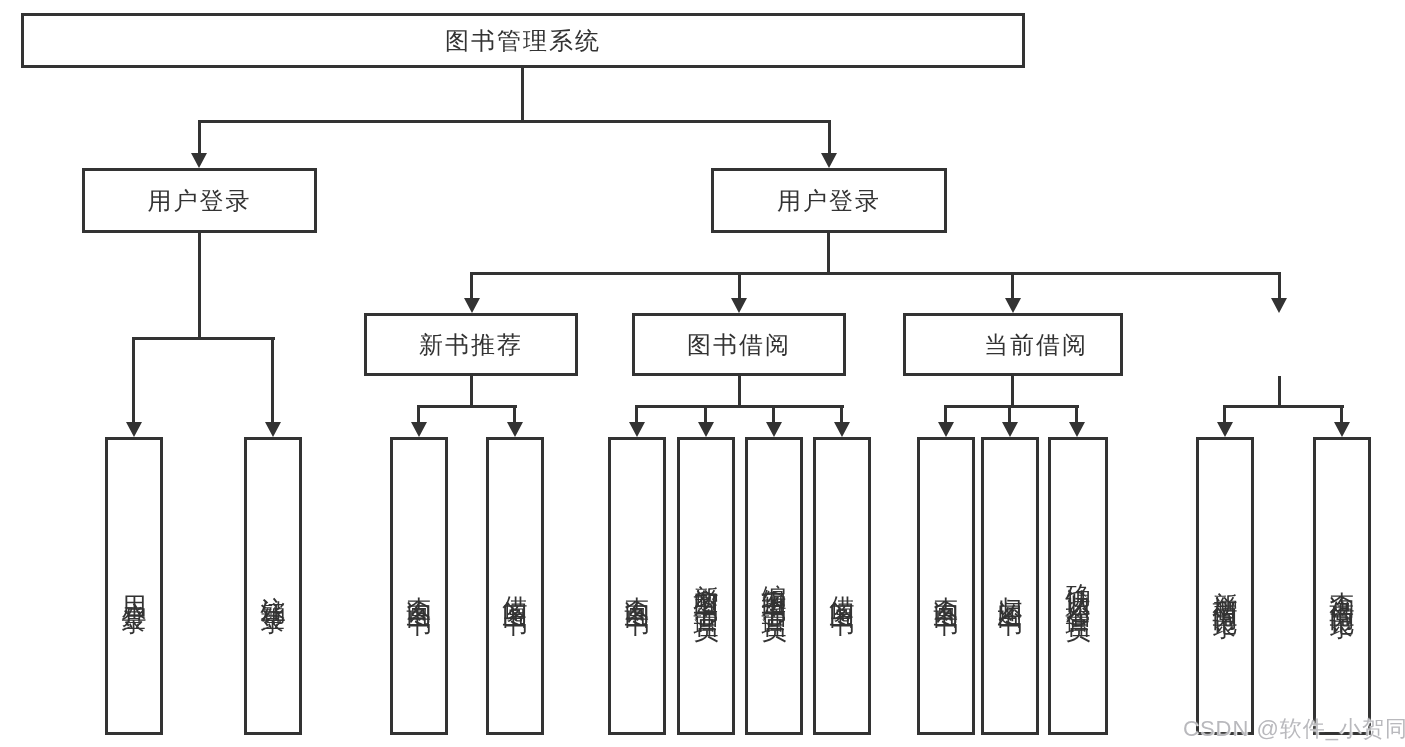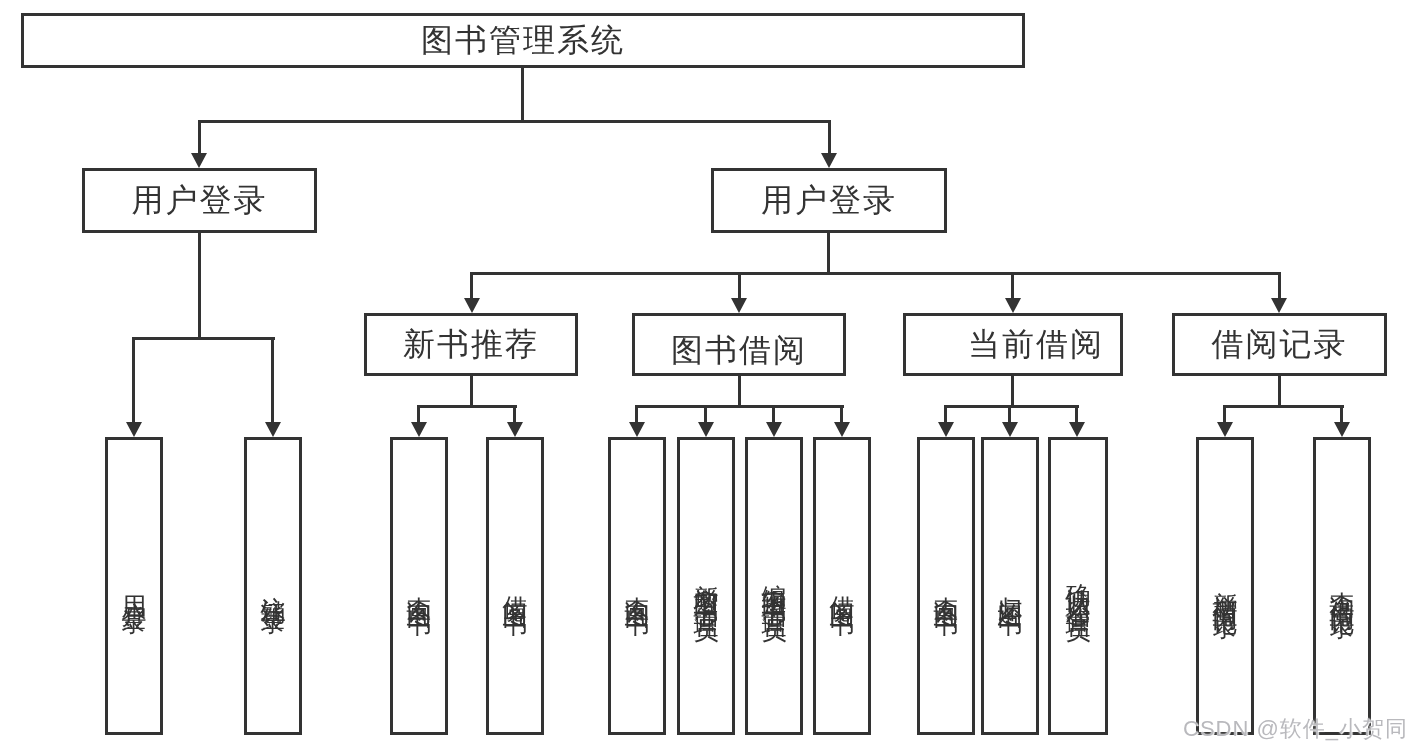--- a/index.html
+++ b/index.html
@@ -13,21 +13,21 @@
   }
   .box{
     position:absolute;
     background:#ffffff;
     border:3px solid #333333;
     box-sizing:border-box;
     display:flex;
     align-items:center;
     justify-content:center;
   }
-  .hbox{font-size:32px;letter-spacing:2px;}
+  .hbox{font-size:24px;letter-spacing:2px;}
   .vbox{
     writing-mode:vertical-rl;
     font-size:25px;
     letter-spacing:5px;
     line-height:1;
     padding:8px 0;
   }
   .seg{position:absolute;background:#333333;}
   .head{
     position:absolute;width:0;height:0;
@@ -83,28 +83,25 @@
   <div class="seg" style="left:738px;top:272px;width:3px;height:28px;"></div>
   <div class="head" style="left:731px;top:298px;"></div>
   <div class="seg" style="left:1011px;top:272px;width:3px;height:28px;"></div>
   <div class="head" style="left:1005px;top:298px;"></div>
   <div class="seg" style="left:1278px;top:272px;width:3px;height:28px;"></div>
   <div class="head" style="left:1271px;top:298px;"></div>
 
   <div class="box hbox" style="left:364px;top:313px;width:214px;height:63px;align-items:center;">
     <span>新书推荐</span>
   </div>
-  <div class="box hbox" style="left:632px;top:313px;width:214px;height:63px;align-items:flex-end;">
+  <div class="box hbox" style="left:632px;top:313px;width:214px;height:63px;">
     <span>图书借阅</span>
   </div>
   <div class="box hbox" style="left:903px;top:313px;width:220px;height:63px;padding-left:46px;">
     <span>当前借阅</span>
-  </div>
-  <div class="box hbox" style="left:1172px;top:313px;width:215px;height:63px;">
-    <span>借阅记录</span>
   </div>
 
   <div class="seg" style="left:470px;top:376px;width:3px;height:29px;"></div>
   <div class="seg" style="left:417px;top:405px;width:100px;height:3px;"></div>
   <div class="seg" style="left:417px;top:405px;width:3px;height:19px;"></div>
   <div class="head" style="left:411px;top:422px;"></div>
   <div class="seg" style="left:513px;top:405px;width:3px;height:19px;"></div>
   <div class="head" style="left:507px;top:422px;"></div>
 
   <div class="seg" style="left:738px;top:376px;width:3px;height:29px;"></div>

